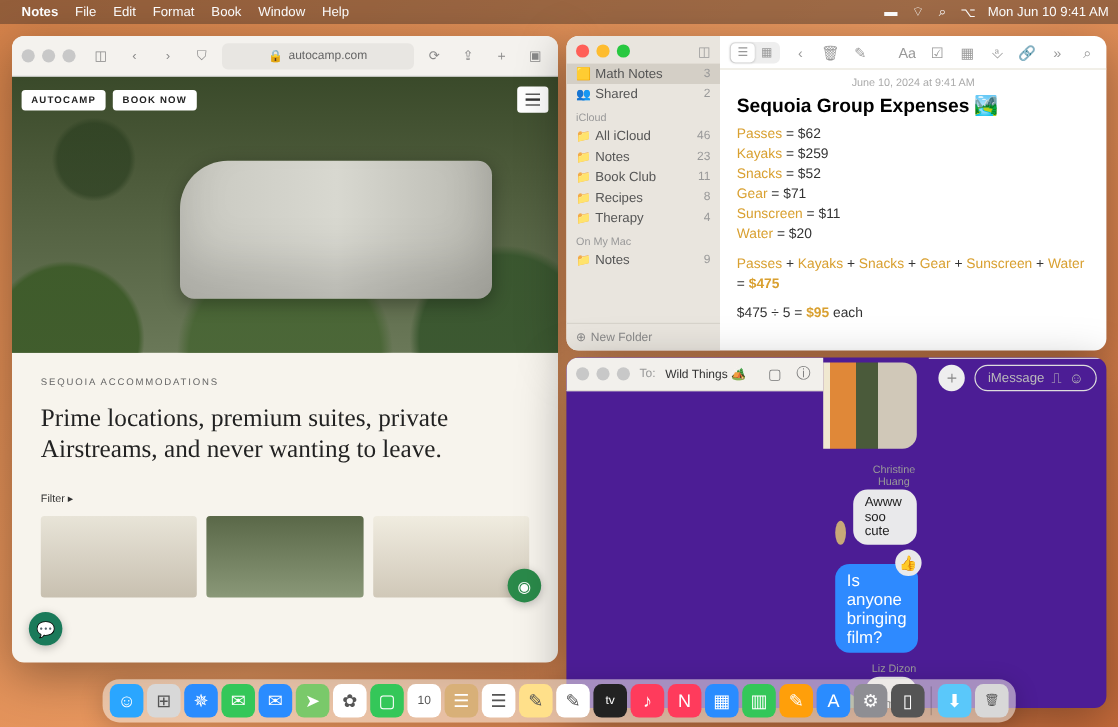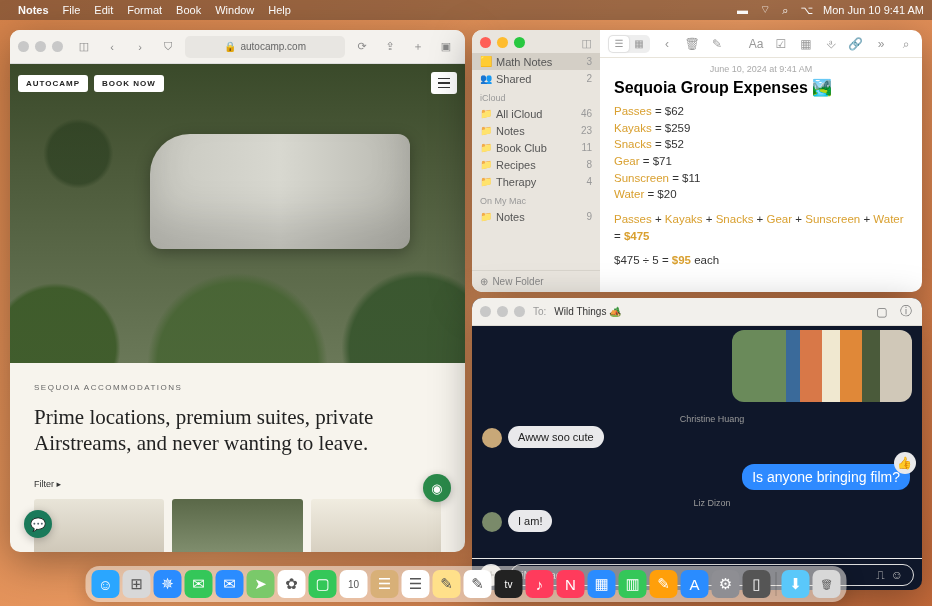--- a/index.html
+++ b/index.html
@@ -42,21 +42,21 @@
 .safari-top .tbtn {
   width:22px; height:20px; border-radius:4px; display:flex; align-items:center; justify-content:center;
   color:#888; font-size:11px;
 }
 .addr {
   flex:1; height:22px; background:#e8e6e2; border-radius:5px;
   display:flex; align-items:center; justify-content:center;
   font-size:10px; color:#666; gap:4px;
 }
 .safari-hero {
-  height:299px; background:linear-gradient(180deg,#3a4a2a 0%, #4a5838 30%, #6a7858 100%);
+  height:230px; background:linear-gradient(180deg,#3a4a2a 0%, #4a5838 30%, #6a7858 100%);
   position:relative;
 }
 .safari-hero::after{
   content:""; position:absolute; left:140px; top:70px; width:260px; height:115px;
   background:linear-gradient(90deg,#c8c8c0 0%, #d8d8d0 50%, #b8b8b0 100%);
   border-radius:40px 12px 12px 12px;
   box-shadow: inset 0 -30px 40px rgba(0,0,0,0.15), 0 4px 15px rgba(0,0,0,0.3);
 }
 .safari-hero .foliage {
   position:absolute; inset:0;
@@ -124,21 +124,21 @@
 .note-content { flex:1; padding:6px 14px; font-size:11.5px; overflow:hidden; }
 .note-date { text-align:center; font-size:9px; color:#aaa; margin-bottom:4px; }
 .note-title { font-size:16px; font-weight:700; margin-bottom:6px; }
 .note-line { line-height:1.45; }
 .v { color:#d9a030; font-weight:500; }
 .eq { color:#333; }
 .calc-line { margin-top:8px; }
 .calc-ans { color:#d9a030; font-weight:600; }
 
 
-.messages { left:472px; top:298px; width:450px; height:292px; background:#0f172a; display:flex; flex-direction:column; }
+.messages { left:472px; top:298px; width:450px; height:292px; background:#4c1d95; display:flex; flex-direction:row; }
 .msg-header {
   height:28px; background:#f2f0ec; border-bottom:1px solid #e0ddd5;
   display:flex; align-items:center; padding:0 8px; font-size:10px; color:#777; gap:8px;
 }
 .msg-header .traffic { padding:0; }
 .msg-to { color:#999; }
 .msg-name { color:#333; }
 .msg-header .grow { flex:1; }
 .msg-header .hbtn { width:16px; text-align:center; font-size:12px; }
 .msg-body { flex:1; padding:6px 10px; overflow:hidden; position:relative; }

